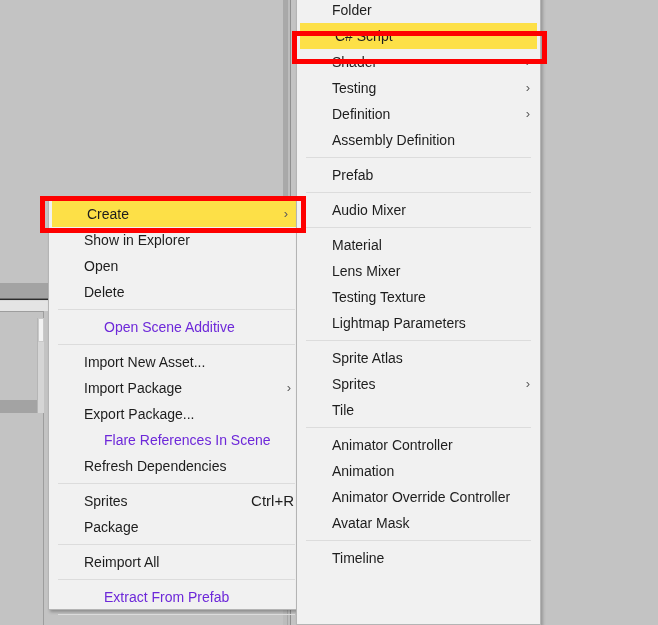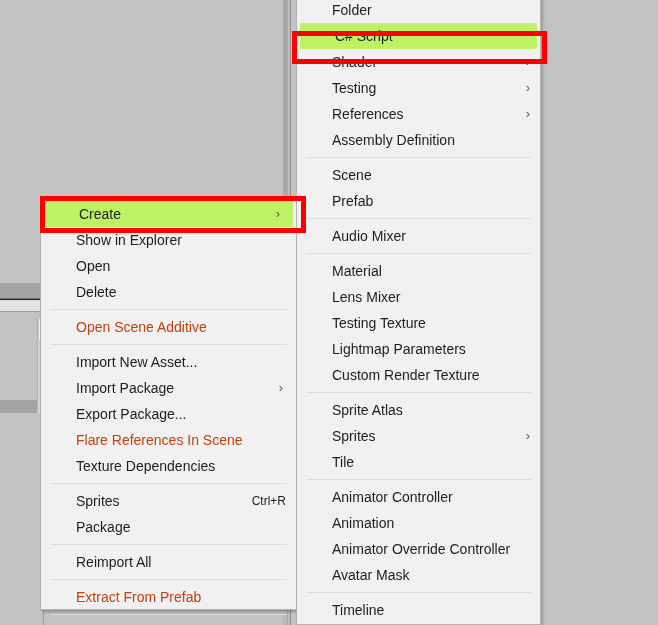--- a/index.html
+++ b/index.html
@@ -114,48 +114,49 @@
     white-space: nowrap;
     cursor: default;
   }
   .menu-item .label {
     position: absolute;
     left: 0;
     top: 0;
     line-height: 26px;
   }
   .menu-item.disabled .label {
-    color: #c2410c;
+    color: #6d28d9;
+    margin-left: 20px;
   }
   .menu-item .shortcut {
     position: absolute;
     top: 0;
     line-height: 26px;
-    font-size: 12px;
+    font-size: 15px;
     color: #1d1d1d;
   }
   .menu-item .arrow {
     position: absolute;
     top: 0;
     line-height: 26px;
     font-size: 13px;
     color: #5a5a5a;
   }
   .menu-sep {
     height: 1px;
     background: #dcdcdc;
     margin: 4px 0 4px 0;
   }
   .menu-item.highlight {
-    background: #bef264;
+    background: #fde047;
   }
 
   
   #context-menu {
-    left: 40px;
+    left: 48px;
     top: 198px;
     width: 257px;
     height: 412px;
   }
   #context-menu .menu-item .label   { left: 35px; }
   #context-menu .menu-item .shortcut{ right: 10px; }
   #context-menu .menu-item .arrow   { right: 13px; }
   #context-menu .menu-sep { margin-left: 9px; margin-right: 9px; }
   #context-menu .menu-item.highlight {
     margin: 0 3px;
@@ -238,21 +239,21 @@
         <span class="label">Import Package</span>
         <span class="arrow">›</span>
       </div>
       <div class="menu-item">
         <span class="label">Export Package...</span>
       </div>
       <div class="menu-item disabled">
         <span class="label">Flare References In Scene</span>
       </div>
       <div class="menu-item">
-        <span class="label">Texture Dependencies</span>
+        <span class="label">Refresh Dependencies</span>
       </div>
       <div class="menu-sep"></div>
       <div class="menu-item">
         <span class="label">Sprites</span>
         <span class="shortcut">Ctrl+R</span>
       </div>
       <div class="menu-item">
         <span class="label">Package</span>
       </div>
       <div class="menu-sep"></div>
@@ -278,52 +279,46 @@
       </div>
       <div class="menu-item">
         <span class="label">Shader</span>
         <span class="arrow">›</span>
       </div>
       <div class="menu-item">
         <span class="label">Testing</span>
         <span class="arrow">›</span>
       </div>
       <div class="menu-item">
-        <span class="label">References</span>
+        <span class="label">Definition</span>
         <span class="arrow">›</span>
       </div>
       <div class="menu-item">
         <span class="label">Assembly Definition</span>
       </div>
       <div class="menu-sep"></div>
       <div class="menu-item">
-        <span class="label">Scene</span>
-      </div>
-      <div class="menu-item">
         <span class="label">Prefab</span>
       </div>
       <div class="menu-sep"></div>
       <div class="menu-item">
         <span class="label">Audio Mixer</span>
       </div>
       <div class="menu-sep"></div>
       <div class="menu-item">
         <span class="label">Material</span>
       </div>
       <div class="menu-item">
         <span class="label">Lens Mixer</span>
       </div>
       <div class="menu-item">
         <span class="label">Testing Texture</span>
       </div>
       <div class="menu-item">
         <span class="label">Lightmap Parameters</span>
-      </div>
-      <div class="menu-item">
-        <span class="label">Custom Render Texture</span>
       </div>
       <div class="menu-sep"></div>
       <div class="menu-item">
         <span class="label">Sprite Atlas</span>
       </div>
       <div class="menu-item">
         <span class="label">Sprites</span>
         <span class="arrow">›</span>
       </div>
       <div class="menu-item">

